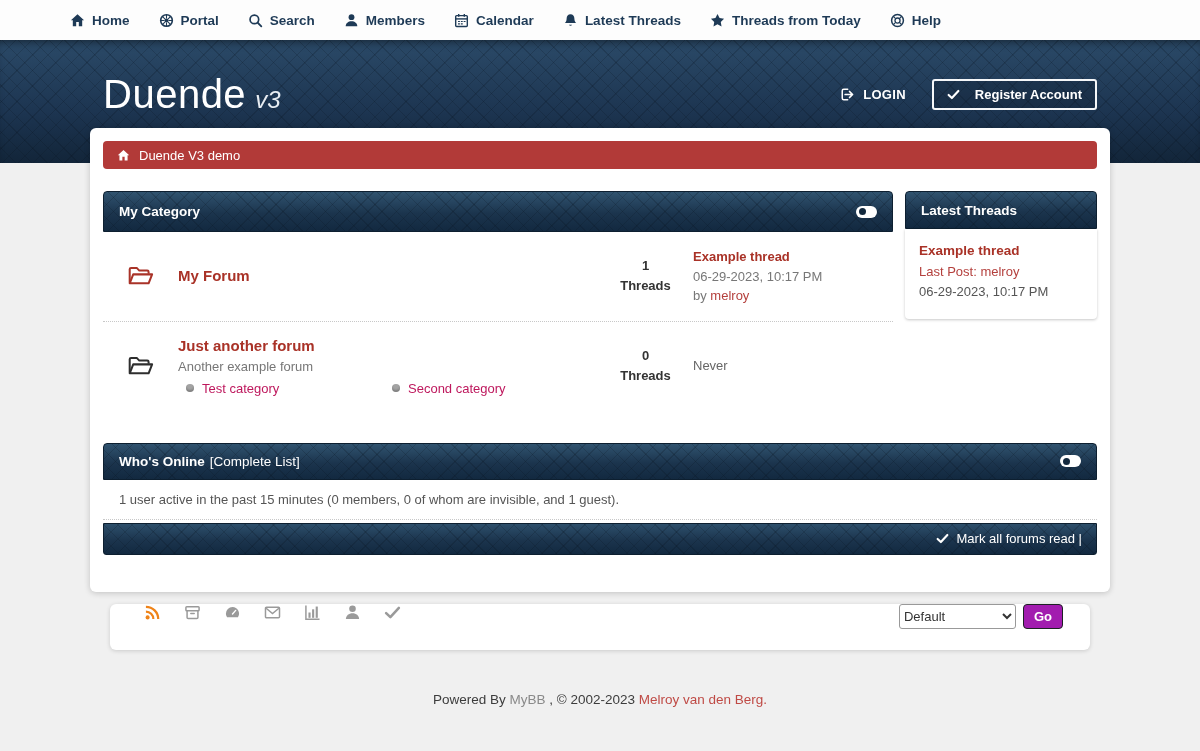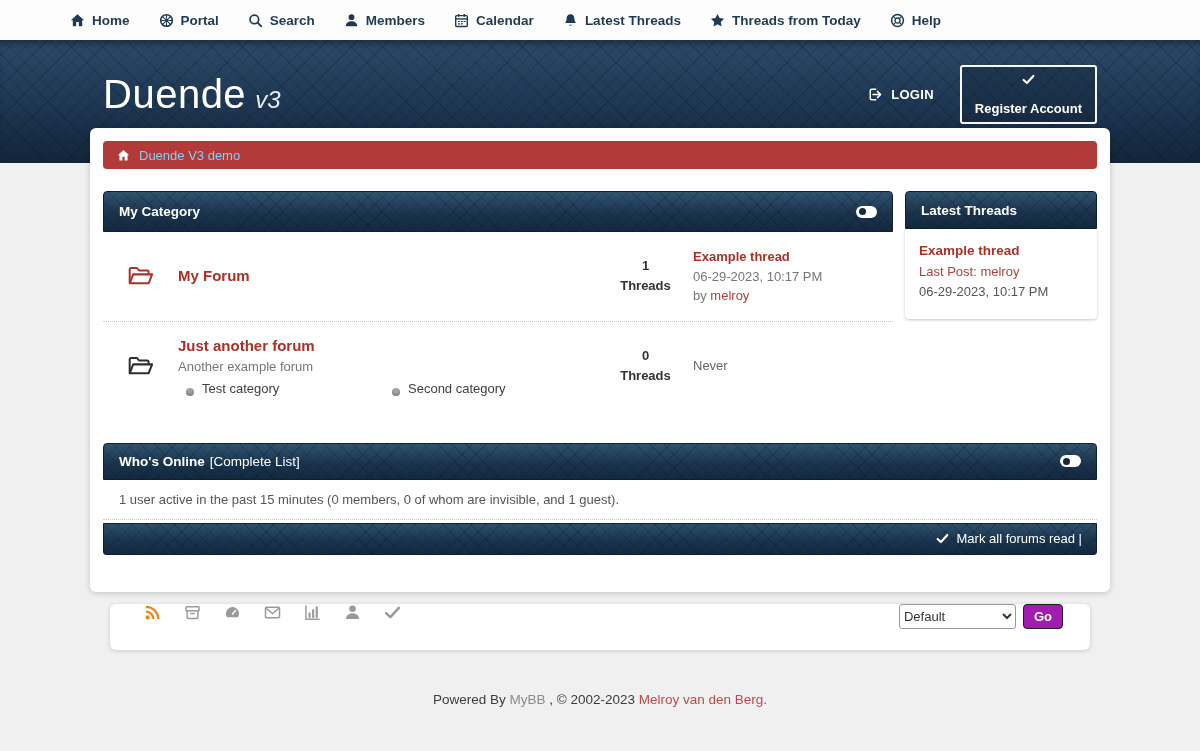--- a/index.html
+++ b/index.html
@@ -40,35 +40,35 @@
   .logo { display:flex; align-items:baseline; gap:9px; cursor:pointer; margin-top:-14px; }
   .logo-main { color:#fff; font-size:40px; font-weight:400; letter-spacing:.5px; }
   .logo-version { color:#e8edf2; font-size:24px; font-weight:400;font-style:italic; }
   .header-actions { margin-left:auto; display:flex; align-items:center; gap:26px; margin-top:-14px;justify-content:center; }
   .login-link { display:flex; align-items:center; gap:8px; color:#fff; font-size:13px; font-weight:700; letter-spacing:.3px; cursor:pointer; }
   .login-link svg { width:15px; height:15px; color:#fff; }
   .register-btn {
     display:flex; align-items:center; gap:15px;
     border:2px solid #f5f7f9; border-radius:3px;
     padding:6px 13px; color:#fff; font-size:13px; font-weight:700;
-    background:rgba(10,25,40,.25); cursor:pointer;flex-direction:column;
+    background:rgba(10,25,40,.25); cursor:pointer;
   }
   .register-btn svg { width:13px; height:13px; color:#fff; }
 
   
   .main-card {
     width:1020px; margin:-35px auto 0;
     background:#fff; border-radius:6px;
     box-shadow:0 1px 6px rgba(0,0,0,.20);
     padding:13px; position:relative;
   }
   .breadcrumb {
     height:28px; background:#b23a38; border-radius:4px;
     display:flex; align-items:center; gap:9px; padding:0 14px;
-    color:#7dd3fc; font-size:13px; margin-bottom:22px; cursor:pointer;
+    color:#ffffff; font-size:13px; margin-bottom:22px; cursor:pointer;
   }
   .breadcrumb svg { width:13px; height:13px; color:#fff; }
 
   .content-row { display:flex; gap:12px; margin-bottom:32px; }
   .left-col { flex:1; min-width:0; }
   .right-col { width:192px; flex:none; }
 
   .panel-header {
     background:
       repeating-linear-gradient(45deg, rgba(8,18,30,.20) 0 1px, transparent 1px 10px),
@@ -90,21 +90,21 @@
   .forum-row { display:flex; align-items:center; padding:15px 0; min-height:80px; }
   .forum-row.sep { border-bottom:1px dotted #c8c8c8; }
   .forum-icon-col { width:75px; display:flex; justify-content:center; flex:none; }
   .forum-icon-col svg { width:27px; height:22px; }
   .folder-red { color:#a93328; }
   .folder-dark { color:#2e2e2e; }
   .forum-main { flex:1; min-width:0; }
   .forum-name { color:#a93227; font-weight:700; font-size:15px; cursor:pointer; display:inline-block; }
   .forum-desc { color:#777; font-size:13px; margin-top:4px; }
   .subforums { display:flex; margin-top:7px; padding-left:8px; }
-  .subforum { width:216px; display:flex; align-items:flex-end; gap:8px; color:#404040; font-size:13px; cursor:pointer; }
+  .subforum { width:216px; display:flex; align-items:center; gap:8px; color:#be185d; font-size:13px; cursor:pointer; }
   .bullet { width:8px; height:8px; border-radius:50%; background:#a3a3a3; box-shadow:inset 0 -2px 2px rgba(0,0,0,.22); flex:none; }
   .threads-col { width:95px; flex:none; text-align:center; color:#333; font-size:13px; font-weight:700; line-height:1.55; }
   .lastpost-col { width:200px; flex:none; font-size:13px; color:#777; line-height:1.5; }
   .lastpost-thread { color:#a93227; font-weight:700; cursor:pointer; display:inline-block; }
   .red-link { color:#b4403d; cursor:pointer; }
   .never { color:#666; font-weight:400; }
 
   
   .lt-body {
     background:#fff; border-radius:0 0 4px 4px;

